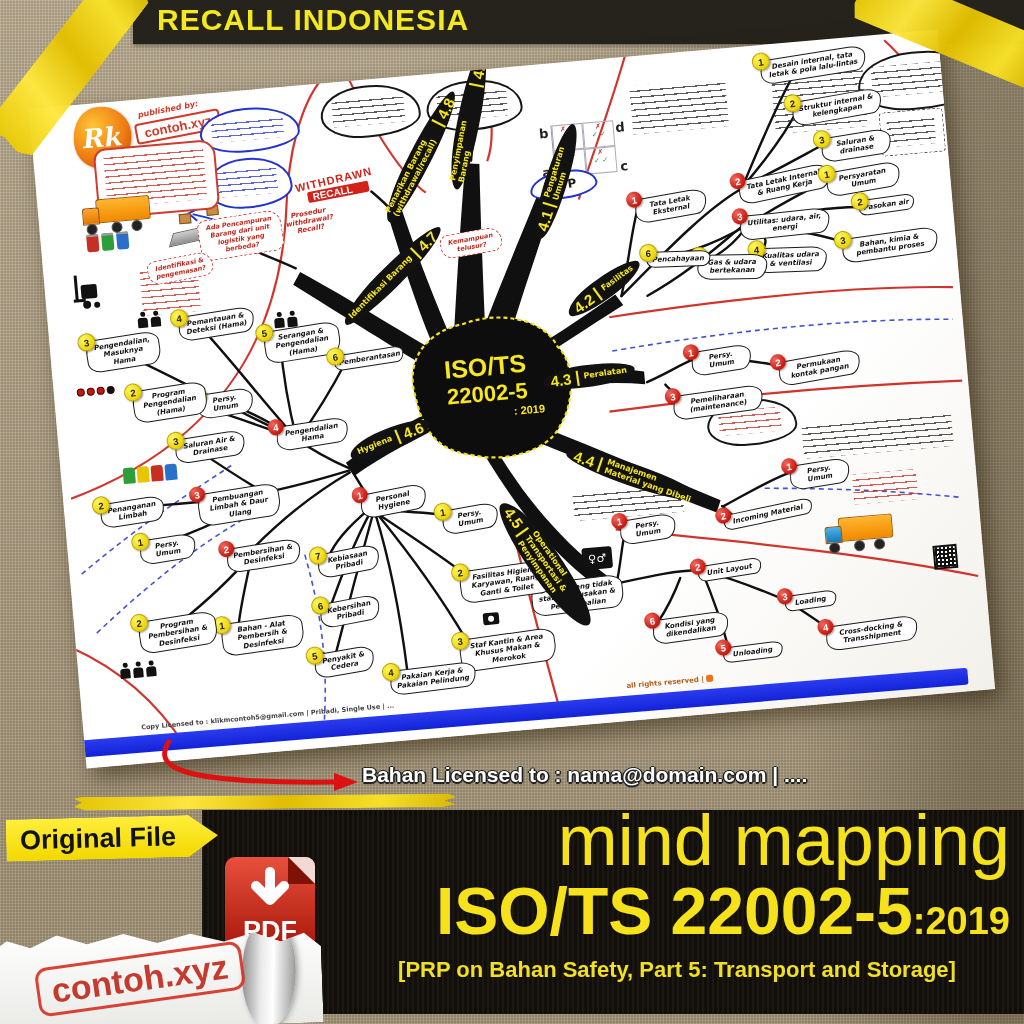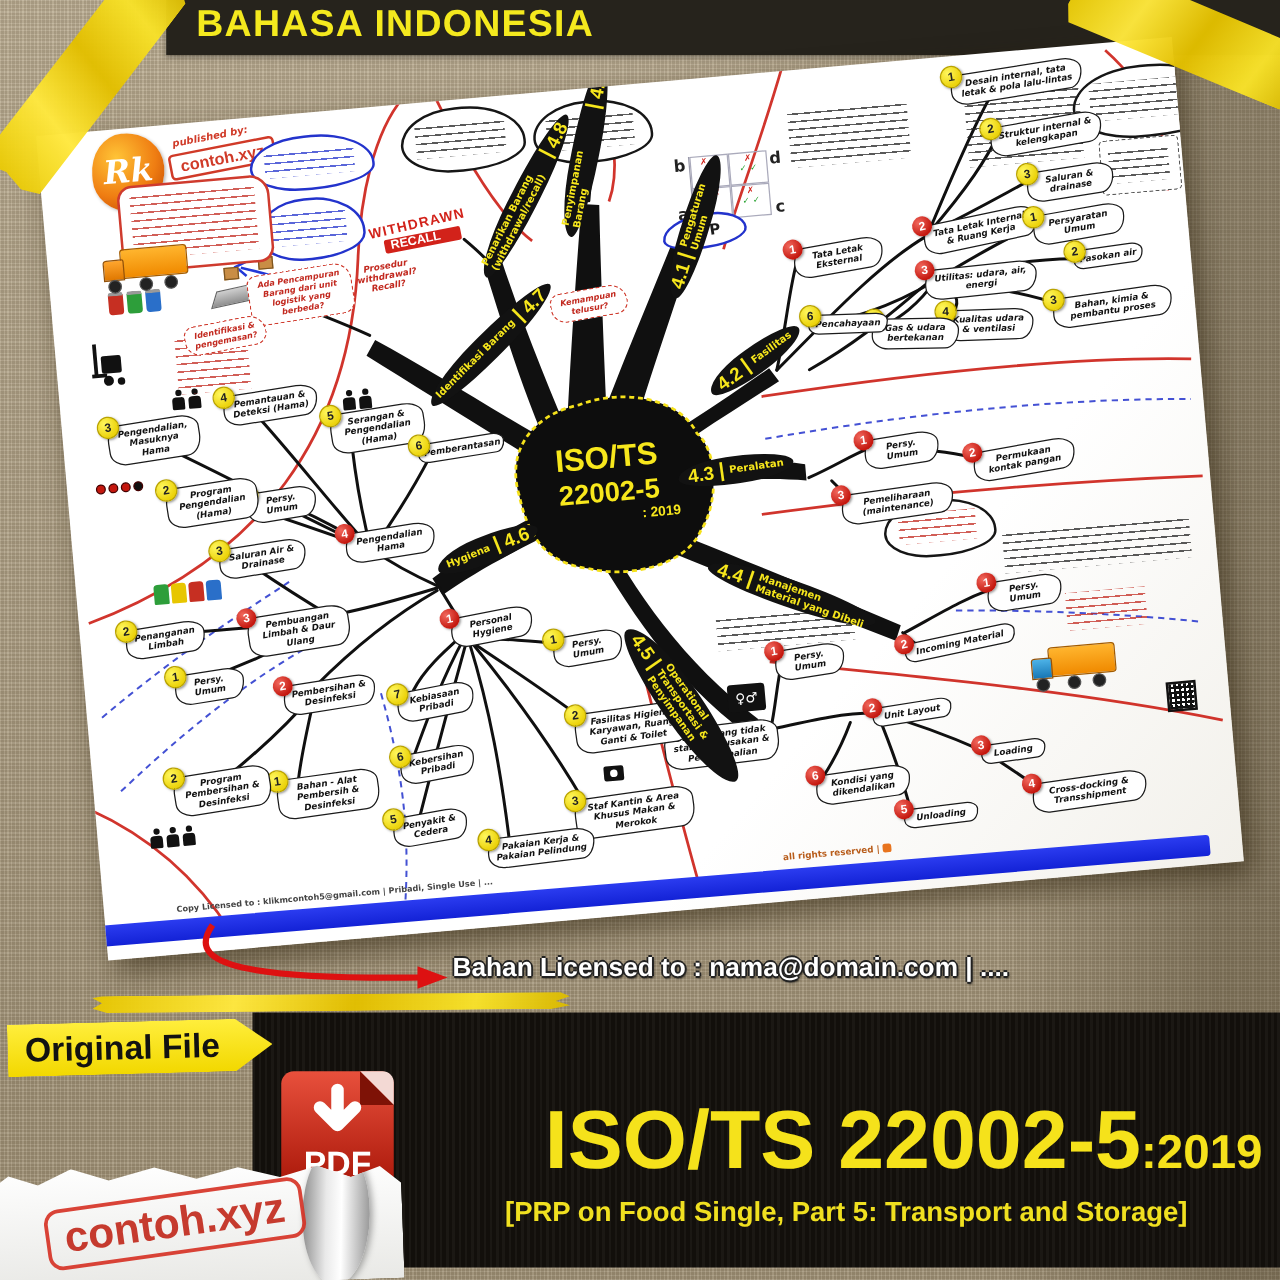--- a/index.html
+++ b/index.html
@@ -139,21 +139,21 @@
   .fstamp{position:absolute;left:48px;top:26px;color:#d63326;border:3px solid #d63326;border-radius:12px;
      padding:2px 12px;font:800 34px "Liberation Sans",sans-serif;transform:rotate(-6deg);opacity:.92}
   .fstamp em{font-style:normal;color:#c22b1e}
 </style>
 </head>
 <body>
 
 <div id="stage">
 
   <div class="abs banner">
-    <span>BAHASA INDONESIA</span>
+    <span>RECALL INDONESIA</span>
   </div>
 
   <div class="abs poster">
 
     <svg width="912" height="662" viewBox="0 0 912 662">
 
       <g stroke="#cc1f16" stroke-width="2.2" fill="none" opacity=".9">
         <path d="M8 392 C150 352 230 260 248 120 C254 70 270 20 295 -5"></path>
         <path d="M320 -5 C345 60 368 100 388 118"></path>
         <path d="M452 -5 C462 40 462 70 452 92"></path>
@@ -603,19 +603,20 @@
       <stop offset="0" stop-color="#e8503c"></stop>
           <stop offset="1" stop-color="#a81608"></stop>
         </linearGradient>
       </defs>
     <rect x="1" y="1" width="90" height="94" rx="10" fill="url(#pg)"></rect>
     <path d="M64 1 h18 a9 9 0 0 1 9 9 v18 z" fill="#f3d9d4"></path>
     <path d="M64 1 l27 27 h-27 z" fill="#7e1206"></path>
     <path d="M46 16 v24 M32 30 l14 14 l14 -14" stroke="#fff" stroke-width="10" fill="none" stroke-linecap="round" stroke-linejoin="round"></path>
     <text x="46" y="84" text-anchor="middle" font-family="Liberation Sans,sans-serif" font-weight="800" font-size="27" fill="#fff">PDF</text>
   </svg>
+  <div class="abs t1">mind mapping</div>
   <div class="abs t2"><span>ISO/TS 22002-5</span><b>:2019</b></div>
-  <div class="abs t3">[PRP on Food Single, Part 5: Transport and Storage]</div>
+  <div class="abs t3">[PRP on Bahan Safety, Part 5: Transport and Storage]</div>
   <div class="abs torn">
     <div class="curl"></div>
     <div class="fstamp"><em>contoh.xyz</em></div>
   </div>
 </div>
 
 </body></html>

